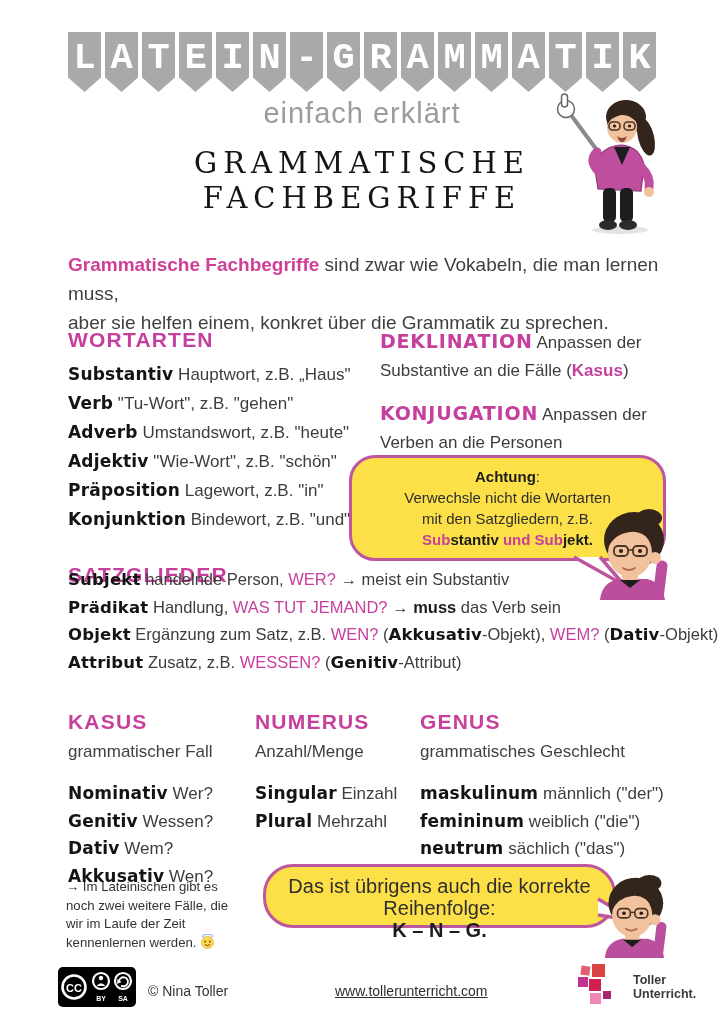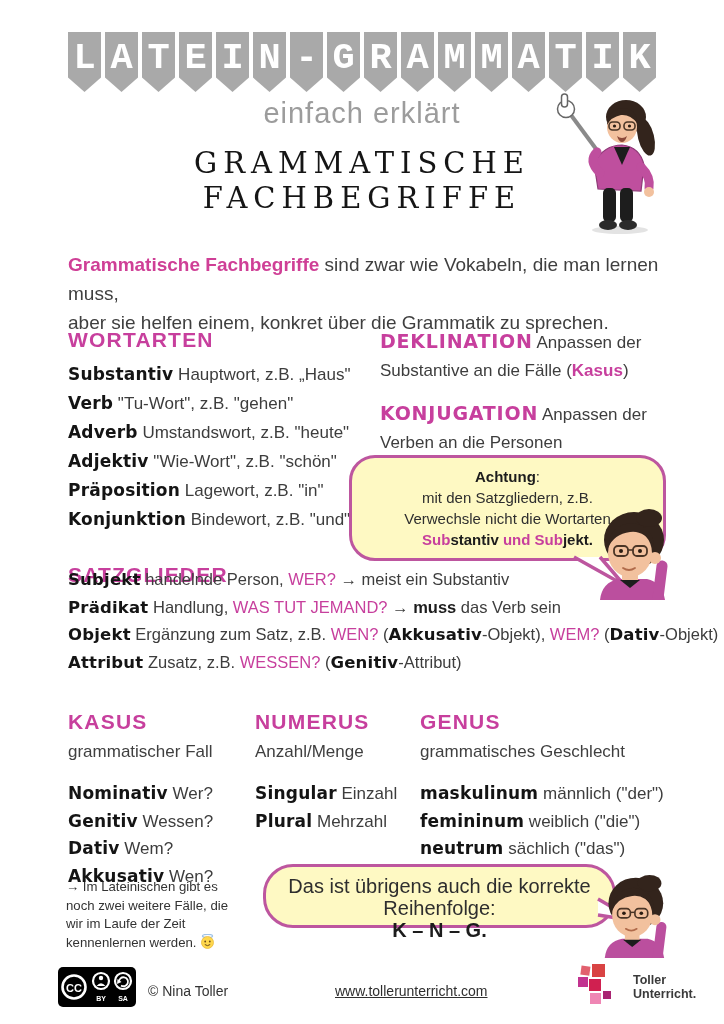--- a/index.html
+++ b/index.html
@@ -38,21 +38,21 @@
   
   .satz-list{position:absolute;left:68px;top:566px;font-size:16.5px;line-height:26.5px;white-space:nowrap;}
 
   
   .col{position:absolute;top:710px;}
   .col .sub{margin-top:8px;font-size:17px;color:#3f3f3f;}
   .col .list{margin-top:18px;font-size:17px;line-height:27.5px;white-space:nowrap;}
   .col-kasus{left:68px;} .col-numerus{left:255px;} .col-genus{left:420px;}
 
   
-  .bubble{position:absolute;background:#fef9c3;border:3.5px solid #bd569f;box-sizing:border-box;}
+  .bubble{position:absolute;background:#fde047;border:3.5px solid #bd569f;box-sizing:border-box;}
   .bubble-achtung{left:349px;top:455px;width:317px;height:106px;border-radius:26px;
                   text-align:center;font-size:15px;line-height:21px;padding-top:8px;color:#2e2e2e;}
   .bubble-order{left:263px;top:864px;width:353px;height:64px;border-radius:30px;
                 text-align:center;font-size:20px;line-height:22px;padding-top:8px;color:#2e2e2e;}
   .tail{position:absolute;overflow:visible;}
 
   
   .note{position:absolute;left:66px;top:878px;width:175px;font-size:13.2px;line-height:18.5px;color:#333;}
 
   
@@ -175,22 +175,22 @@
     <div><span class="s-term">Konjunktion</span><span> Bindewort, z.B. "und"</span></div>
   </div>
 
   <div class="right-col">
     <div class="block"><span class="s-heading">DEKLINATION</span><span> Anpassen der Substantive an die Fälle (</span><span class="s-pink">Kasus</span><span>)</span></div>
     <div class="block"><span class="s-heading">KONJUGATION</span><span> Anpassen der Verben an die Personen</span></div>
   </div>
 
   <div class="bubble bubble-achtung">
     <div><span class="s-bold">Achtung</span><span>:</span></div>
+    <div><span>Verwechsle nicht die Wortarten</span></div>
     <div><span>mit den Satzgliedern, z.B.</span></div>
-    <div><span>Verwechsle nicht die Wortarten</span></div>
     <div><span class="s-pinkbold">Sub</span><span class="s-bold">stantiv</span><span> </span><span class="s-pink">und</span><span> </span><span class="s-pinkbold">Sub</span><span class="s-bold">jekt</span><span class="s-bold">.</span></div>
     <svg class="tail" style="left:218px;top:99px;" width="62" height="34" viewBox="0 0 62 34">
       <path d="M4 0 L54 28 L30 0" fill="#fff" stroke="#bd569f" stroke-width="3.5" stroke-linejoin="round"></path>
     </svg>
   </div>
 
   <svg class="char-listen1" width="80" height="92" viewBox="0 0 80 92">
     <ellipse cx="42" cy="32" rx="30" ry="28" fill="#33241c"></ellipse>
     <ellipse cx="57" cy="10" rx="13" ry="9" fill="#33241c"></ellipse>
     <path d="M8 92 Q10 74 27 71 L55 71 Q70 74 73 92 Z" fill="#bb4f9e"></path>

